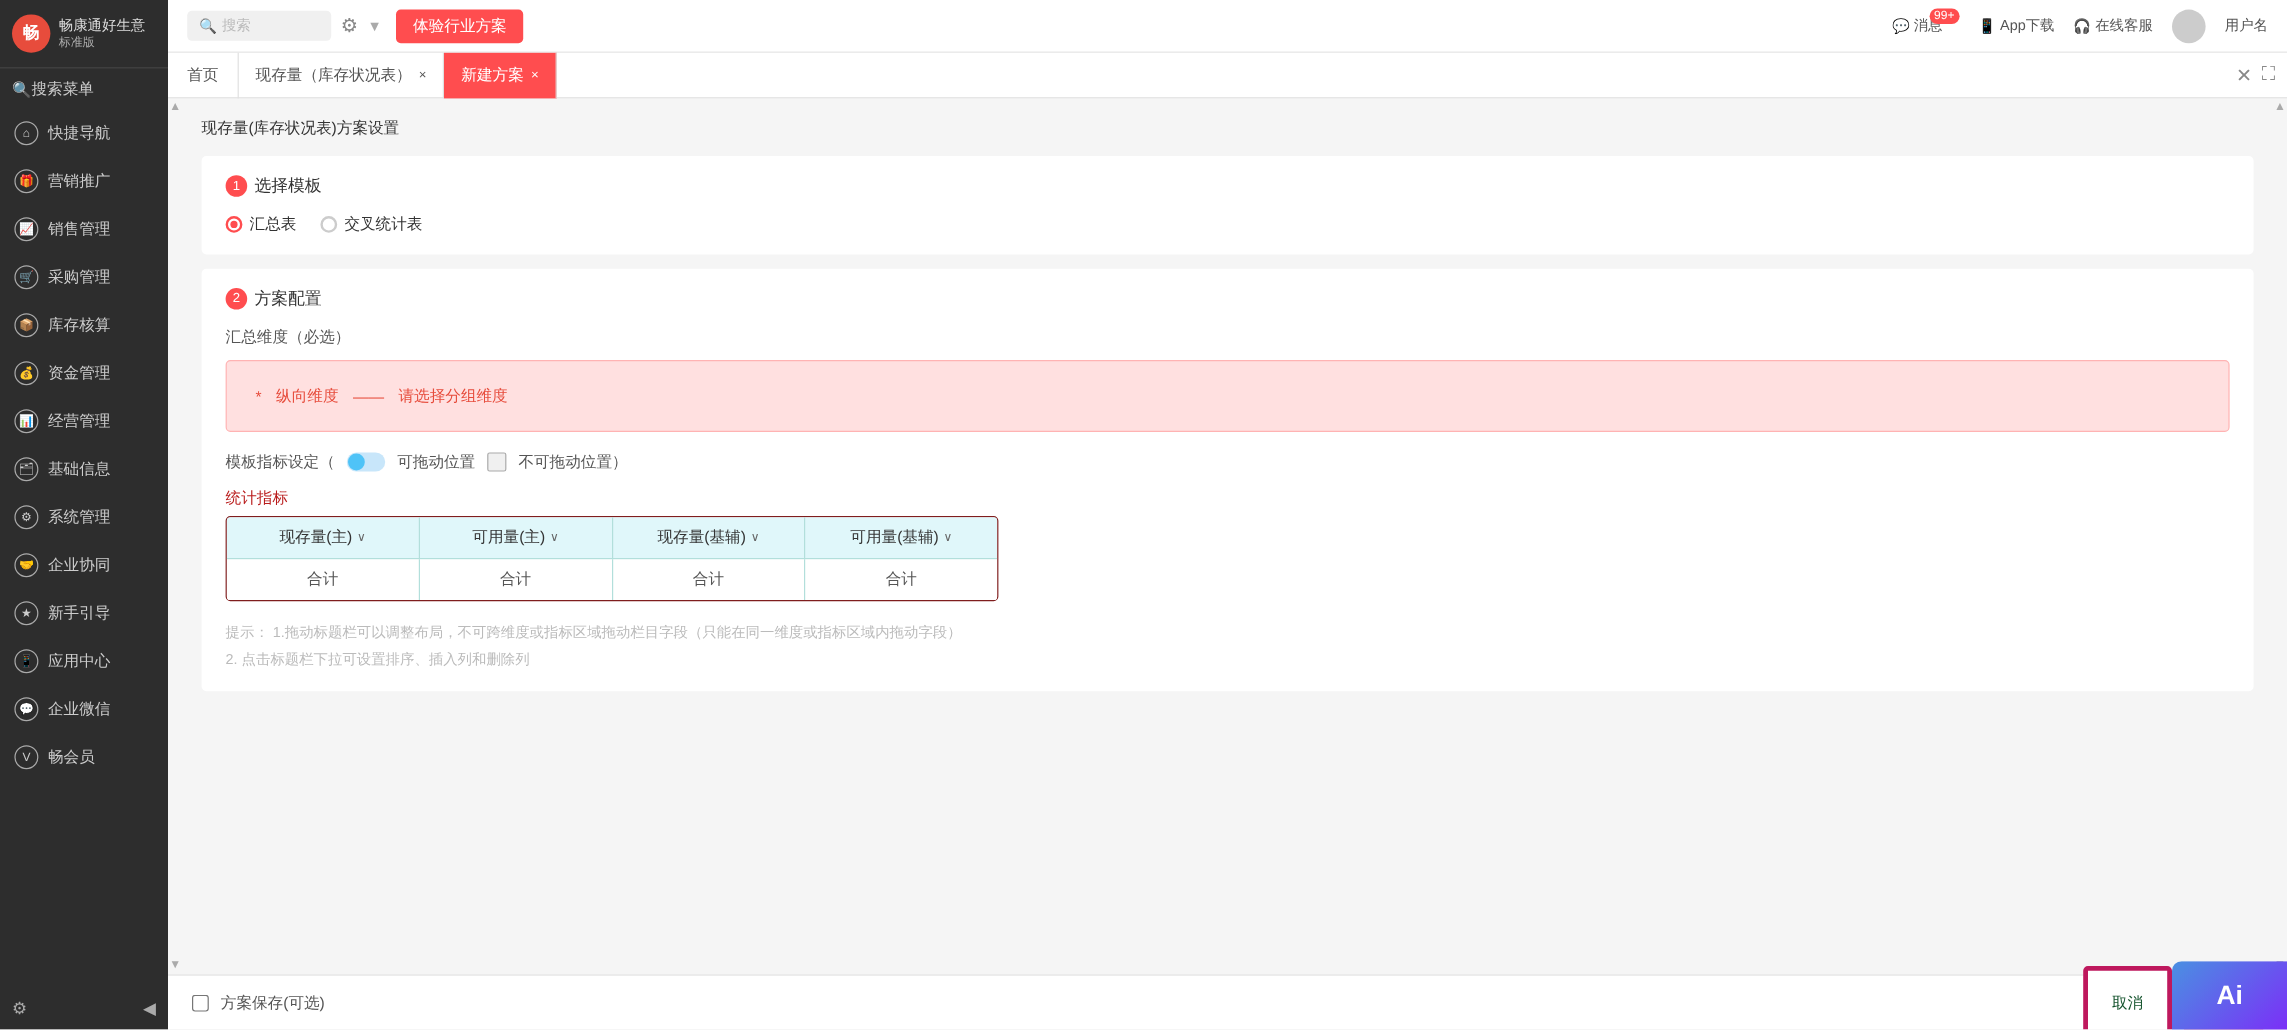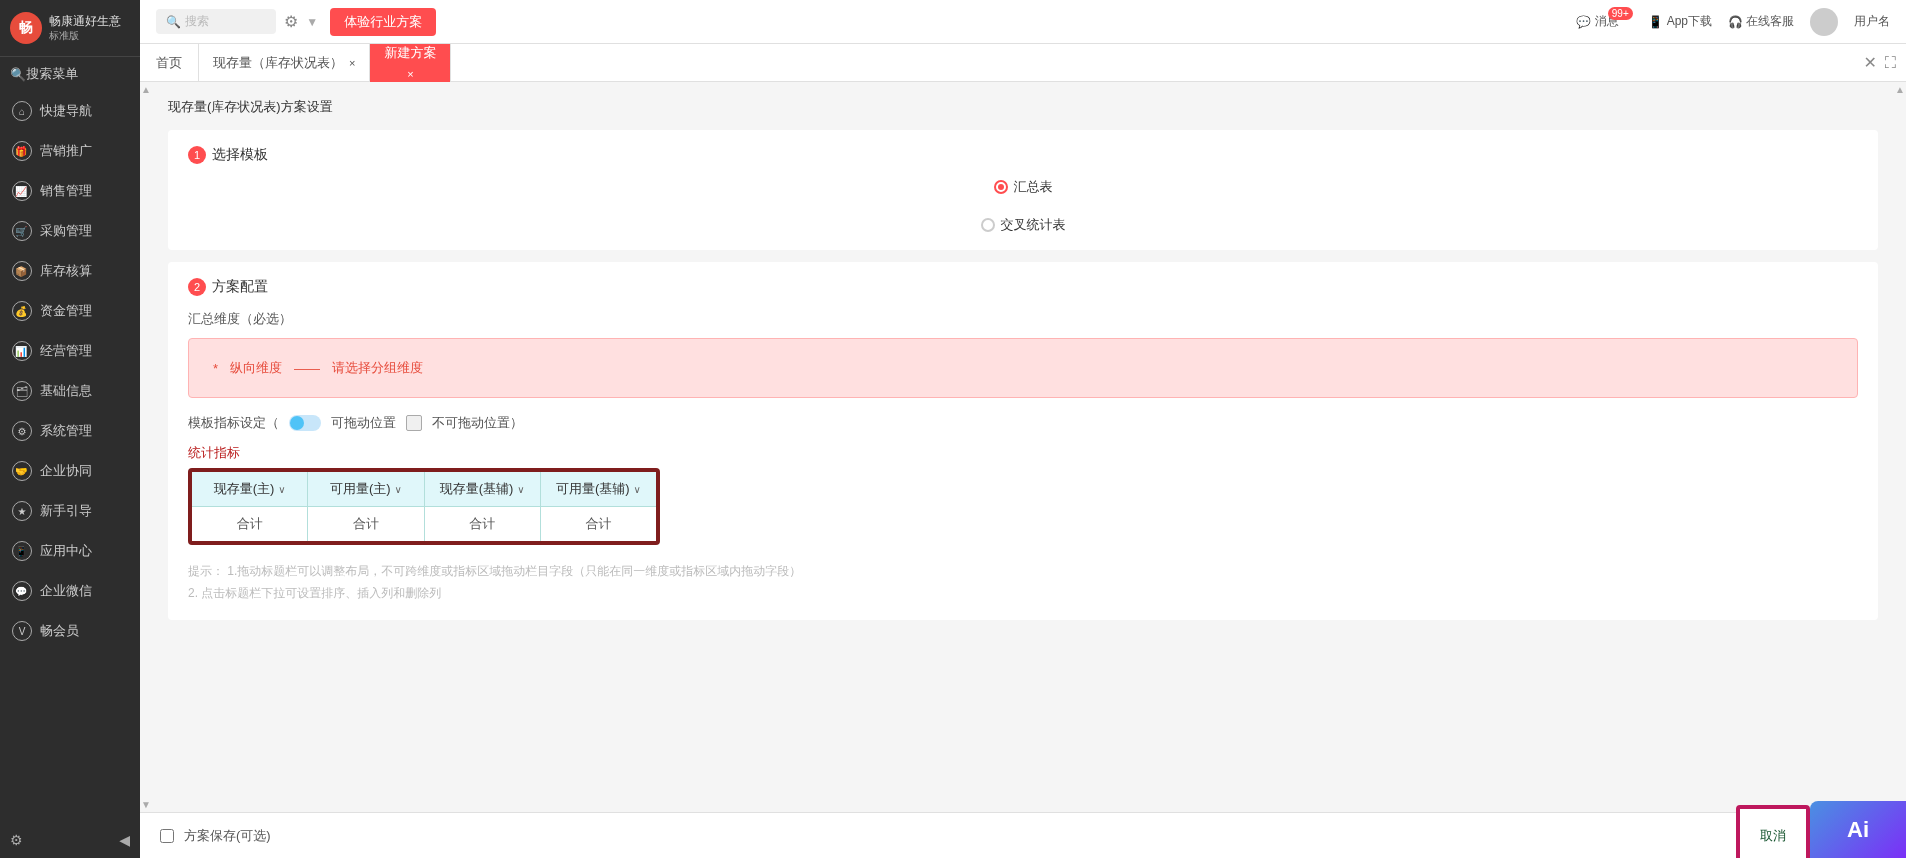--- a/index.html
+++ b/index.html
@@ -155,21 +155,20 @@
       height: 38px;
       font-size: 13px;
       color: #555;
       cursor: pointer;
       border-right: 1px solid #e0e0e0;
       gap: 6px;
     }
     .tab.active {
       background: #ff4d4f;
       color: white;
-      flex-direction: column;
     }
     .tab .close-btn { font-size: 11px; cursor: pointer; }
     .tab-home { padding: 0 16px; color: #555; }
     .tabs-bar-actions {
       margin-left: auto;
       display: flex; align-items: center; gap: 8px;
       padding-right: 10px;
     }
     .tabs-bar-action-btn { font-size: 16px; color: #888; cursor: pointer; }
 
@@ -210,21 +209,21 @@
     .section-title {
       display: flex; align-items: center;
       font-size: 14px;
       font-weight: 500;
       color: #333;
       margin-bottom: 14px;
     }
 
     
     .template-options {
-      display: flex; align-items: center; gap: 20px; flex-direction: column;
+      display: flex; align-items: center; gap: 20px;
     }
     .radio-option {
       display: flex; align-items: center; gap: 6px;
       cursor: pointer;
       font-size: 13px;
       color: #333;
     }
     .radio-dot {
       width: 14px; height: 14px;
       border-radius: 50%;
@@ -289,24 +288,24 @@
       background: #f0f0f0;
     }
 
     
     .stats-section-label {
       color: #b91c1c;
       font-size: 13px;
       margin-bottom: 6px;
     }
     .stats-table {
-      border: 4px solid #7f1d1d;
+      border: 1px solid #7f1d1d;
       border-radius: 4px;
       overflow: hidden;
-      width: 472px;
+      width: 644px;
     }
     .stats-header-row {
       display: flex;
       background: #e0f7fa;
     }
     .stats-header-cell {
       flex: 1;
       padding: 8px 10px;
       border-right: 1px solid #b2dfdb;
       font-size: 13px;

